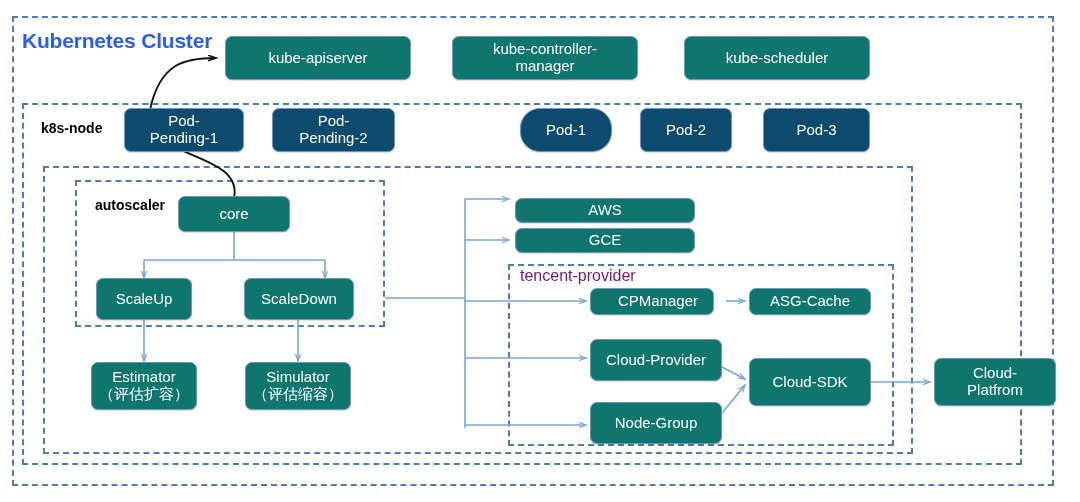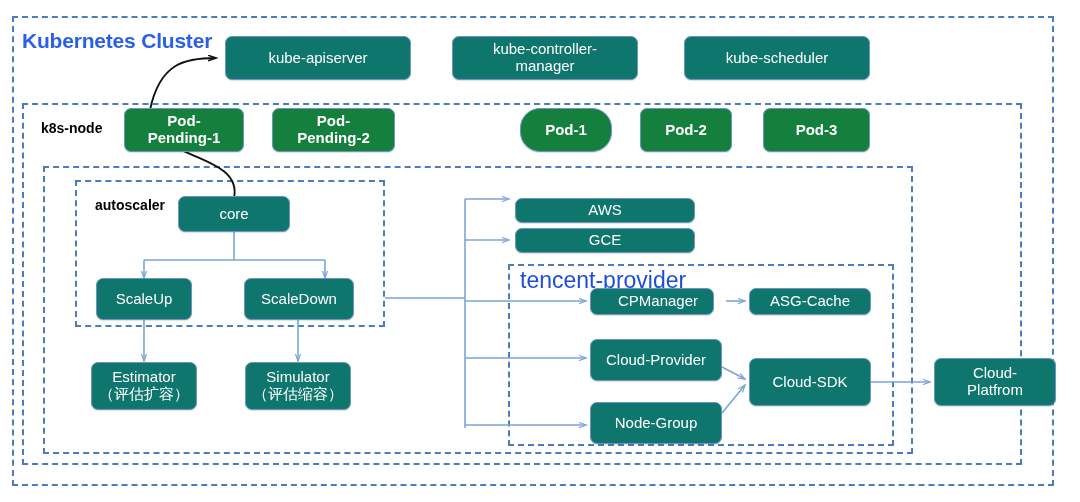--- a/index.html
+++ b/index.html
@@ -57,27 +57,26 @@
     color: #ffffff;
     line-height: 1.12;
     white-space: pre-line;
     font-size: 15px;
     box-shadow: 0 1px 1px rgba(0,0,0,0.12);
   }
   .node.gray {
     background: #0f766e;
   }
   .node.blue {
-    background: #15803d;
-    font-weight: bold;
+    background: #0c4a6e;
   }
   .provider-label {
     position: absolute;
-    color: #1d4ed8;
-    font-size: 23px;
+    color: #701a75;
+    font-size: 16px;
     white-space: nowrap;
   }
   .tiny-label {
     font-size: 14px;
   }
 </style>
 </head>
 <body>
 
 <div id="canvas">

